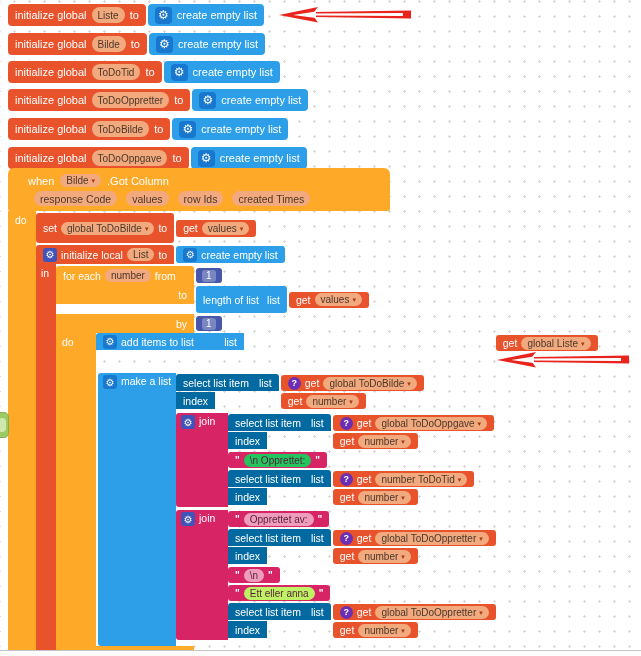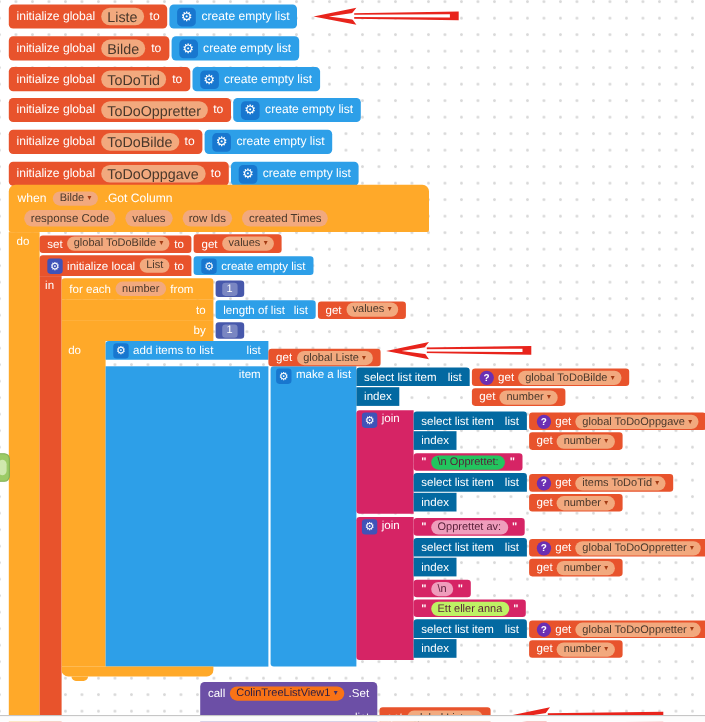--- a/index.html
+++ b/index.html
@@ -21,40 +21,40 @@
 
   .blk{position:relative;display:inline-flex;align-items:center;gap:4px;padding:0 7px;height:17px;
        border-radius:3px;color:#fff;font-size:10.5px;white-space:nowrap;flex:0 0 auto}
   .blk.big{height:22px;font-size:11px;border-radius:4px;gap:5px}
   .blk.h15{height:15px;font-size:10px;padding:0 6px}
   .plug::before{content:"";position:absolute;left:-3.5px;top:50%;margin-top:-3.5px;width:7px;height:7px;
        background:inherit;border-radius:2px;transform:rotate(45deg);z-index:-1}
 
   .pill{display:inline-flex;align-items:center;gap:3px;background:#F2A97E;color:#4a382b;
         border-radius:10px;padding:0 6px;height:13px;font-size:10px;white-space:nowrap}
-  .big .pill{height:16px;font-size:13px}
+  .big .pill{height:16px;font-size:10px}
   .pill.pp{background:#f97316;color:#2a1d45}
   .caret{font-size:7px;color:#a33b14;line-height:1}
   .pill.pp .caret{color:#41306b}
 
   .gear{flex:0 0 auto;width:14px;height:14px;border-radius:3px;background:#4053B8;color:#fff;
         font-size:10px;display:inline-flex;align-items:center;justify-content:center}
   .gear.b{background:#1877CF}
   .big .gear{width:17px;height:17px;font-size:12px;border-radius:4px}
   .qmark{flex:0 0 auto;width:13px;height:13px;border-radius:50%;background:#6B2FB3;color:#fff;
          font-size:9px;font-weight:bold;display:inline-flex;align-items:center;justify-content:center}
   .quo{color:#fff;font-weight:bold;font-size:10px}
   .mathpill{background:rgba(255,255,255,.28);border-radius:3px;padding:0 4px;line-height:12px}
 
   .cell{display:flex;align-items:center;gap:4px;padding:0 7px;color:#fff;font-size:10.5px;white-space:nowrap}
   .h17{height:17px}.h19{height:19px}
   .rt{justify-content:flex-end}
 
   
-  .evh{width:382px;background:#FFA929;border-radius:6px 6px 2px 2px;padding:3px 8px 5px;box-sizing:border-box}
+  .evh{width:382px;background:#FFA929;border-radius:6px 6px 2px 2px;padding:3px 20px 5px;box-sizing:border-box}
   .evh .r1{display:flex;align-items:center;gap:6px;color:#fff;font-size:11px;height:19px}
   .evh .r2{display:flex;align-items:flex-start;gap:9px;margin-top:1px;padding-left:6px}
   .evh .r2 .pill{height:15px;font-size:10.5px}
 
   .vbar{flex:0 0 auto;display:flex;flex-direction:column;align-items:flex-start;
         padding:3px 0 0 7px;color:#fff;font-size:10.5px;box-sizing:border-box}
   .bbar{position:relative;height:9px;border-radius:0 0 6px 6px}
   .bbar::after{content:"";position:absolute;left:9px;top:100%;width:15px;height:4px;background:inherit;border-radius:0 0 4px 4px}
 
   .stmts{display:flex;flex-direction:column;align-items:flex-start;gap:2px;padding:2px 0}
@@ -210,21 +210,21 @@
     </div>
 
     <div class="hstack" style="align-items:stretch">
       <div class="vbar c-amb" style="width:28px">
         <span>do</span>
       </div>
 
       <div class="stmts">
 
         <div class="hstack" style="gap:2px">
-          <div class="blk c-var" style="height:16px">
+          <div class="blk c-var" style="height:30px">
             <span>set</span>
             <span class="pill">
               <span>global ToDoBilde</span>
                 <span class="caret">▾</span>
             </span>
             <span>to</span>
           </div>
           <div class="blk c-var plug" style="height:17px">
             <span>get</span>
             <span class="pill">
@@ -268,21 +268,21 @@
                   </div>
                   <div class="val">
                     <div class="blk c-math h15 plug">
                       <span class="mathpill">1</span>
                     </div>
                   </div>
                   <div class="cell h19 acell rt">
                       <span>to</span>
                     </div>
                   <div class="val" style="gap:2px">
-                    <div class="blk c-list plug" style="height:17px">
+                    <div class="blk c-list plug" style="height:27px">
                       <span>length of list</span>
                       <span style="margin-left:4px">list</span>
                     </div>
                     <div class="blk c-var plug" style="height:16px">
                       <span>get</span>
                       <span class="pill">
                         <span>values</span>
                           <span class="caret">▾</span>
                       </span>
                     </div>
@@ -316,23 +316,20 @@
                           <span>global Liste</span>
                             <span class="caret">▾</span>
                         </span>
                       </div>
                       <svg class="arrow" width="134" height="18" viewBox="0 0 134 18">
                         <polygon fill="#E8241C" points="1,9 40,1 36,6 133,4.5 133,12.5 36,11 40,16.5"></polygon>
                         <polygon fill="#ffffff" points="15,9 38,5.5 38,7.5 125,7 125,10 38,9.5 38,12"></polygon>
                       </svg>
                     </div>
 
-                    <div class="cell bcell r2">
-                      <span>item</span>
-                    </div>
 
                     <div class="hstack" style="align-items:stretch;margin-left:2px">
                       <div class="mklbar">
                         <span class="gear b">⚙</span>
                         <span>make a list</span>
                       </div>
                       <div class="items" style="padding:1px 0 6px">
 
                         <div class="g2 selgrid">
                           <div class="cell h17">
@@ -407,21 +404,21 @@
                             <div class="g2 selgrid">
                               <div class="cell h17">
                                 <span>select list item</span>
                                 <span style="margin-left:6px">list</span>
                               </div>
                               <div class="val">
                                 <div class="blk c-var plug" style="height:16px">
                                   <span class="qmark">?</span>
                                   <span>get</span>
                                   <span class="pill">
-                                    <span>items ToDoTid</span>
+                                    <span>number ToDoTid</span>
                                       <span class="caret">▾</span>
                                   </span>
                                 </div>
                               </div>
                               <div class="cell h17 rt">
                                   <span>index</span>
                                 </div>
                               <div class="val">
                                 <div class="blk c-var plug" style="height:16px">
                                   <span>get</span>

